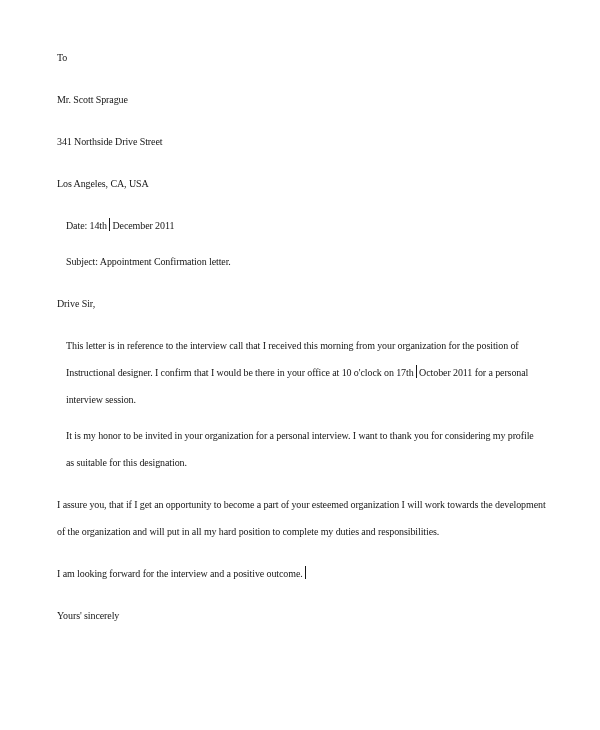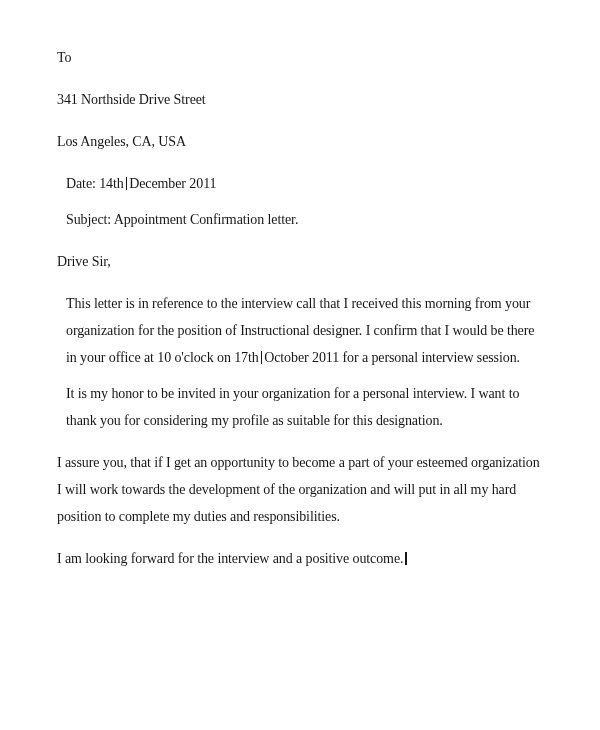--- a/index.html
+++ b/index.html
@@ -9,21 +9,21 @@
   }
   .page {
     position: relative;
     width: 600px;
     height: 730px;
     box-sizing: border-box;
     background: #ffffff;
     padding: 44px 54px 0 57px;
     overflow: hidden;
     font-family: "Liberation Serif", "DejaVu Serif", serif;
-    font-size: 14px;
+    font-size: 10px;
     letter-spacing: -0.1px;
     color: #161616;
   }
   .block {
     margin: 0 0 15px 0;
     line-height: 27px;
   }
   .line {
     margin: 9px;
     line-height: 27px;
@@ -37,20 +37,21 @@
     margin: 0 2px;
   }
 </style>
 </head>
 <body>
 
 <div class="page">
 
   <p class="block">To</p>
 
+  <p class="block">Mr. Scott Sprague</p>
 
   <p class="block">341 Northside Drive Street</p>
 
   <p class="block">Los Angeles, CA, USA</p>
 
   <div class="block">
     <p class="line"><span>Date: 14th</span><span class="cursor"></span><span>December 2011</span></p>
     <p class="line">Subject: Appointment Confirmation letter.</p>
   </div>
 
@@ -59,14 +60,15 @@
   <div class="block">
     <p class="line"><span>This letter is in reference to the interview call that I received this morning from your organization for the position of Instructional designer. I confirm that I would be there in your office at 10 o'clock on 17th</span><span class="cursor"></span><span>October 2011 for a personal interview session.</span></p>
     <p class="line">It is my honor to be invited in your organization for a personal interview. I want to thank you for considering my profile as suitable for this designation.</p>
   </div>
 
   <p class="block">I assure you, that if I get an opportunity to become a part of your esteemed organization I will work towards the development of the organization and will put in all my hard position to complete my duties and responsibilities.</p>
 
   <p class="block"><span>I am looking forward for the interview and a positive outcome.</span><span class="cursor"></span></p>
 
 
+  <p class="block">Yours' sincerely</p>
 
 </div>
 
 </body></html>

